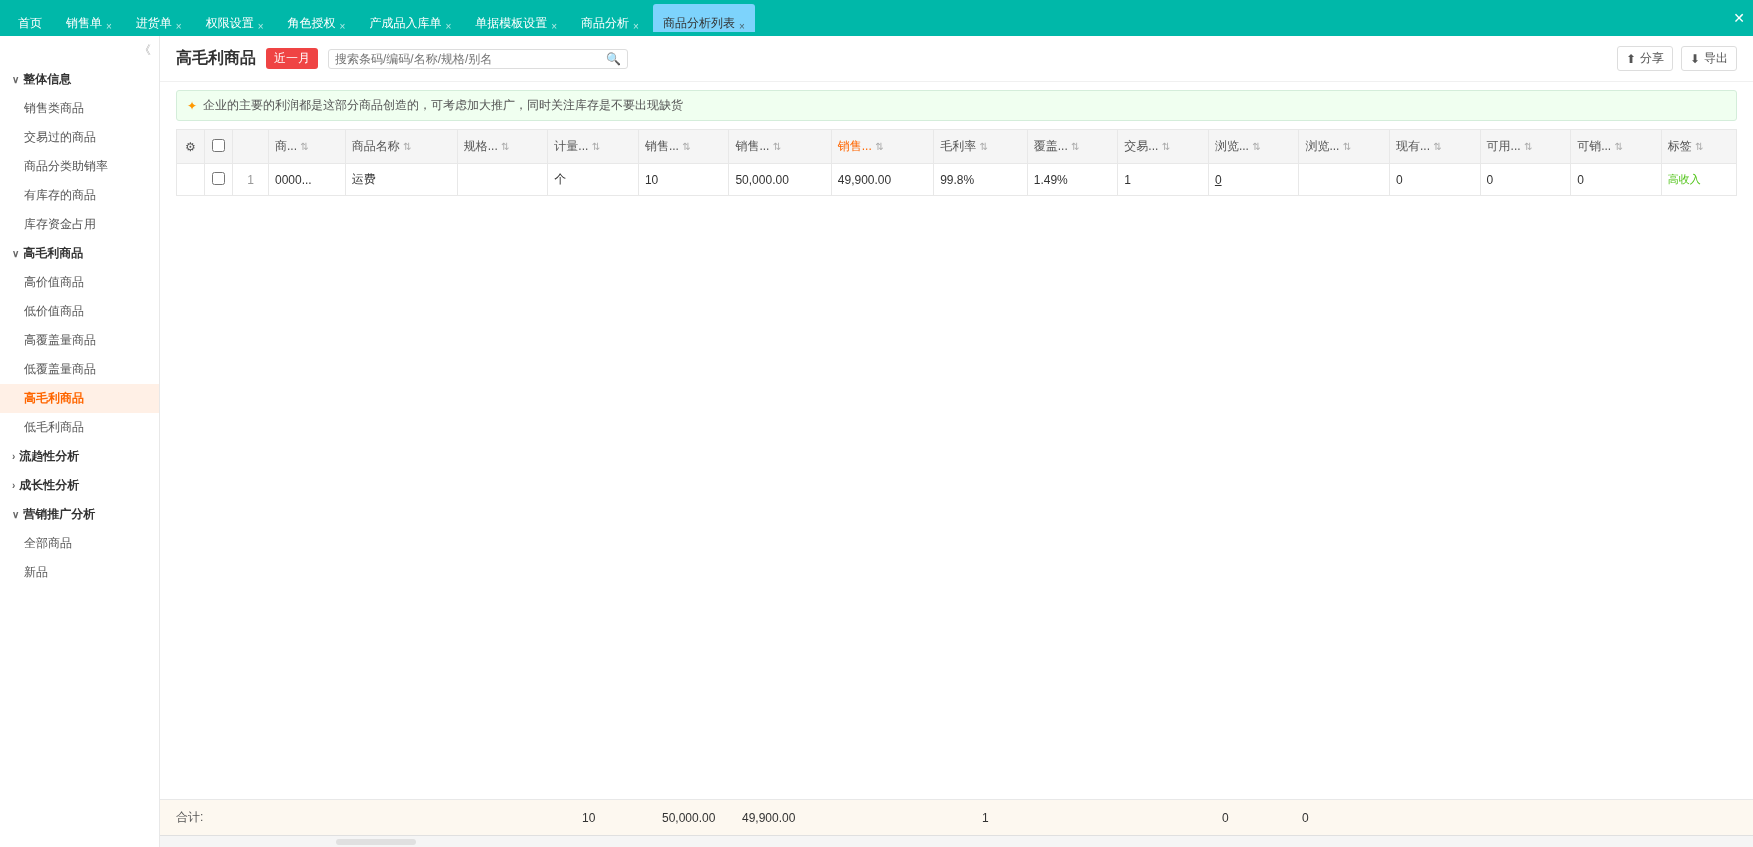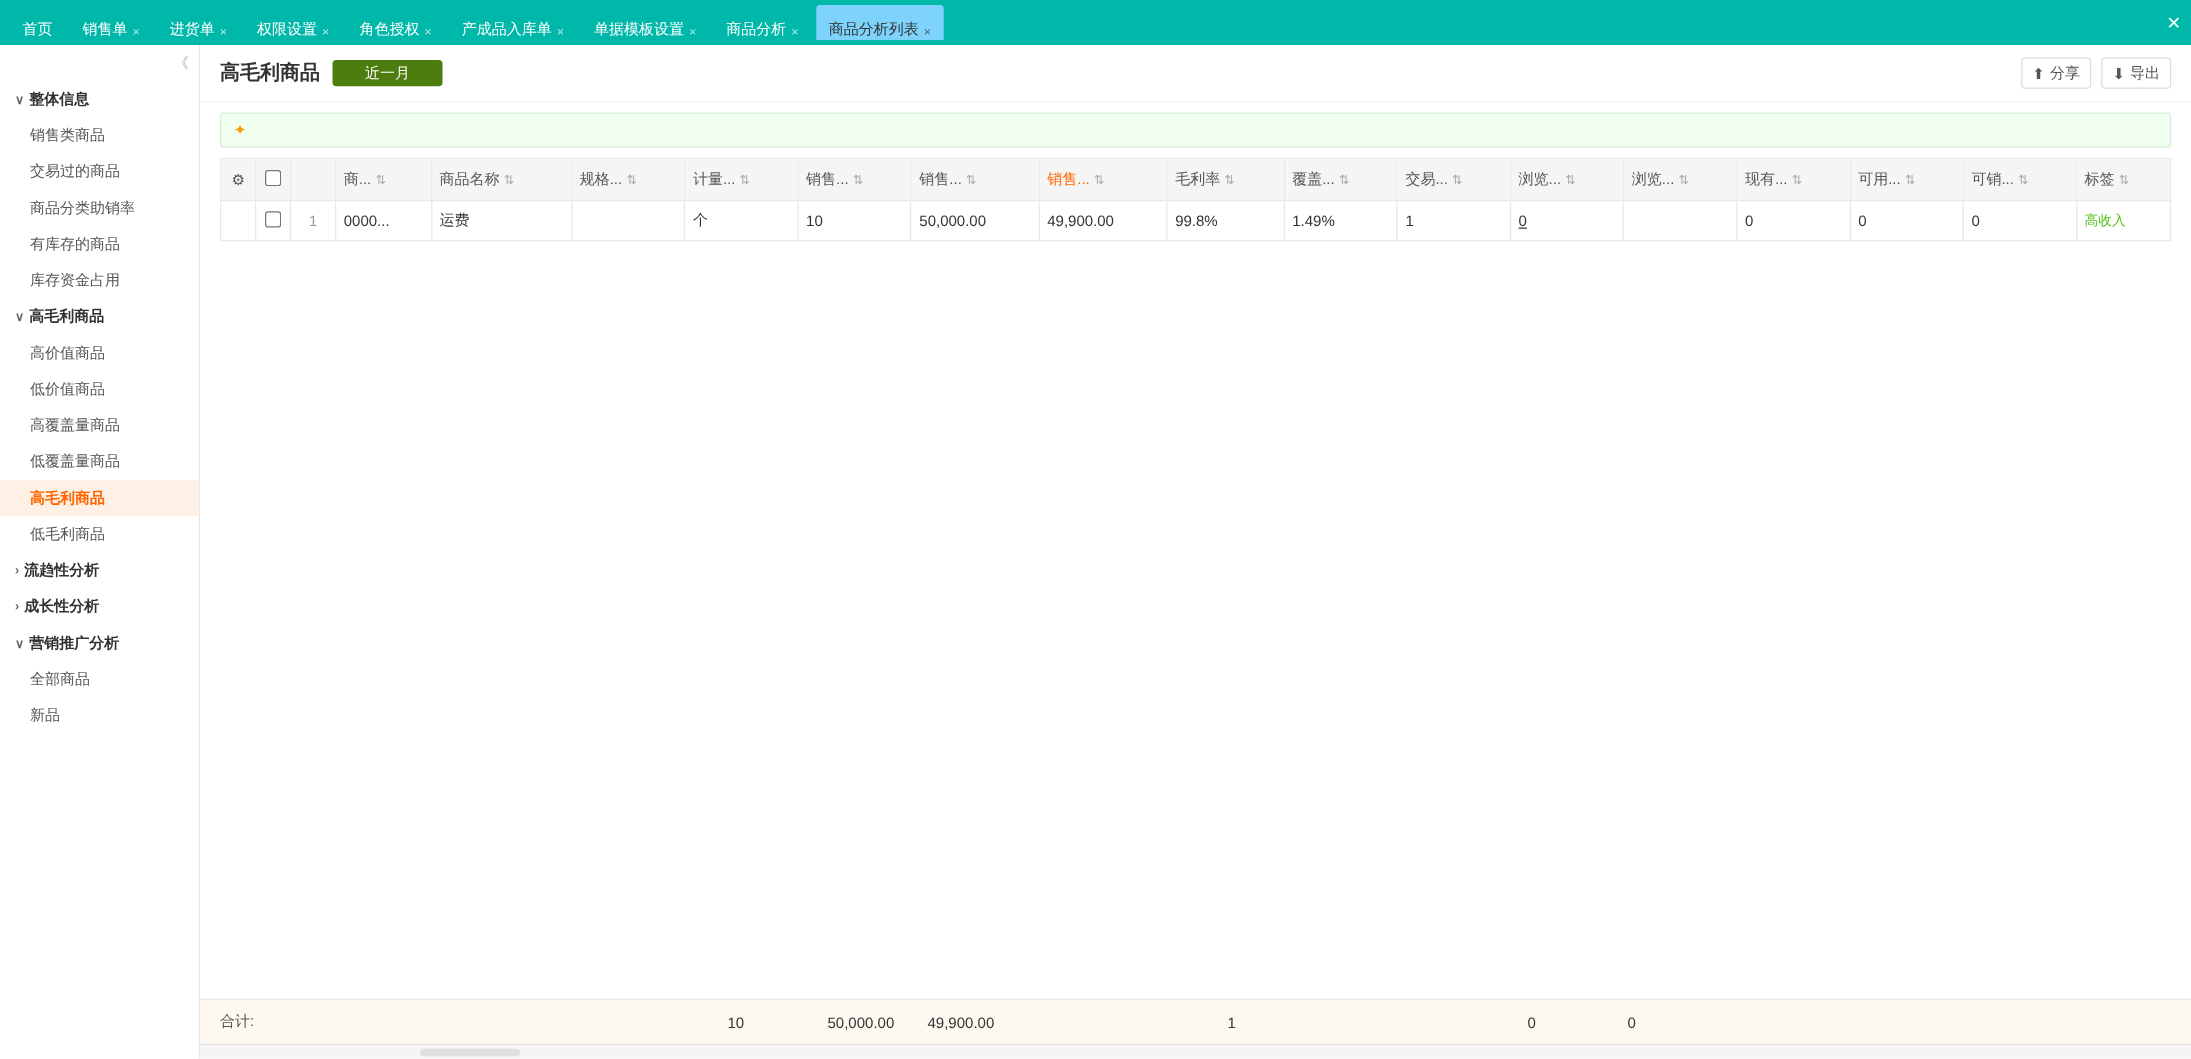--- a/index.html
+++ b/index.html
@@ -54,21 +54,21 @@
 
     
     .content-header {
       display: flex; align-items: center; padding: 10px 16px; gap: 10px;
       border-bottom: 1px solid #f0f0f0;
     }
     .content-title {
       font-size: 16px; font-weight: bold; color: #333;
     }
     .time-filter-btn {
-      background: #4d7c0f; color: white; border: none; padding: 2px 26px;
+      background: #ef4444; color: white; border: none; padding: 2px 8px;
       border-radius: 3px; cursor: pointer; font-size: 12px;
     }
     .search-box {
       display: flex; align-items: center; border: 1px solid #ddd; border-radius: 3px;
       padding: 2px 6px; gap: 4px; flex: 1; max-width: 300px;
     }
     .search-box input {
       border: none; outline: none; font-size: 12px; width: 100%; color: #999;
     }
     .search-icon { color: #aaa; cursor: pointer; }
@@ -252,34 +252,39 @@
     <div class="sidebar-item">
       <span>新品</span>
     </div>
   </div>
 
   <div class="content-area">
 
     <div class="content-header">
       <span class="content-title">高毛利商品</span>
       <button class="time-filter-btn">近一月</button>
+      <div class="search-box">
+        <input type="text" placeholder="搜索条码/编码/名称/规格/别名" style="">
+        <span class="search-icon">🔍</span>
+      </div>
       <div class="header-actions">
         <button class="action-btn">
           <span>⬆</span>
           <span>分享</span>
         </button>
         <button class="action-btn">
           <span>⬇</span>
           <span>导出</span>
         </button>
       </div>
     </div>
 
     <div class="notice-bar">
       <span class="notice-icon">✦</span>
+      <span>企业的主要的利润都是这部分商品创造的，可考虑加大推广，同时关注库存是不要出现缺货</span>
     </div>
 
     <div class="table-container">
       <table>
         <thead>
           <tr>
             <th class="col-settings">⚙</th>
             <th class="col-check">
               <input type="checkbox" style="">
             </th>

